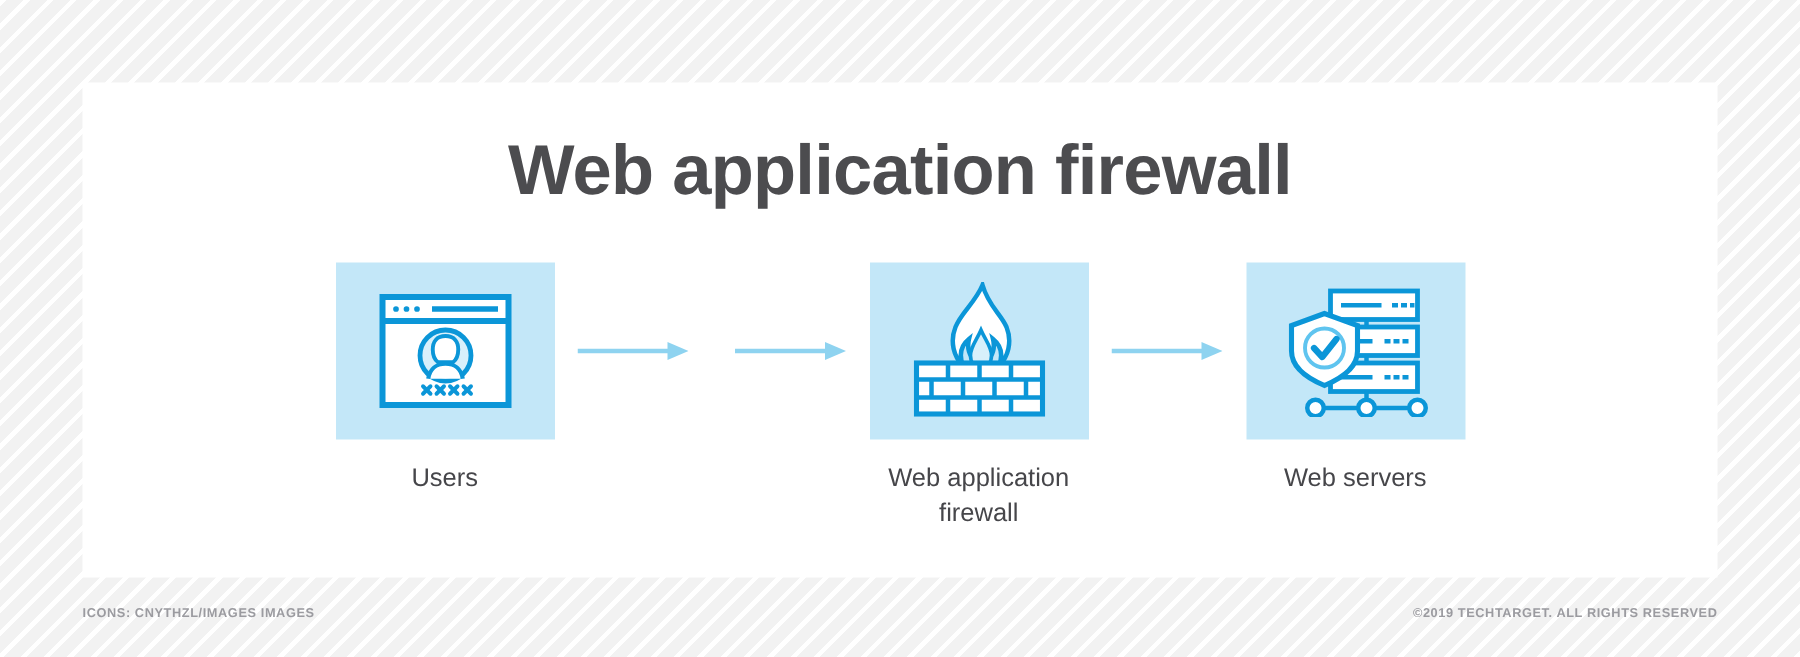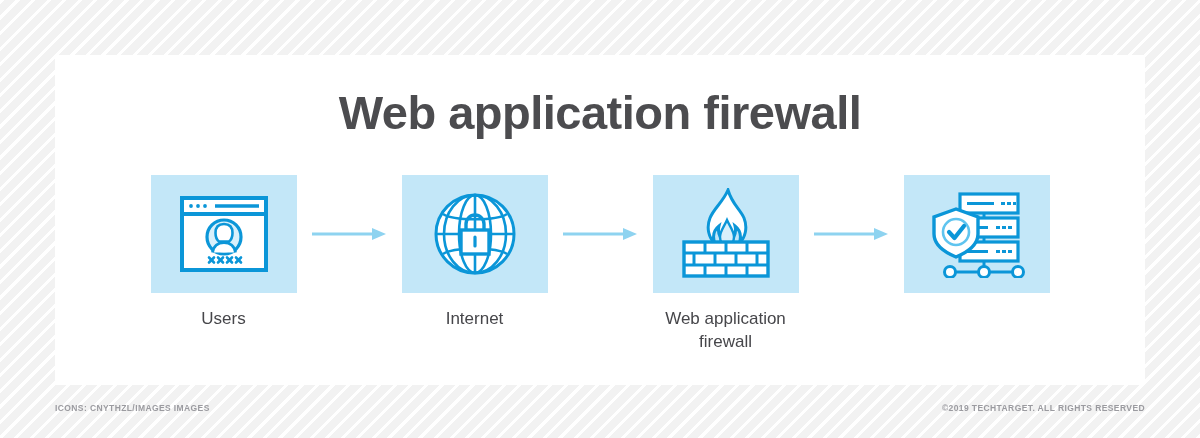--- a/index.html
+++ b/index.html
@@ -150,37 +150,20 @@
         <div class="node-label">Users</div>
       </div>
 
       <div class="connector">
         <svg width="74" height="16" viewBox="0 0 74 16">
           <line x1="0" y1="8" x2="62" y2="8" stroke="#8ed3f0" stroke-width="3"></line>
           <polygon points="60,2 74,8 60,14" fill="#8ed3f0"></polygon>
         </svg>
       </div>
 
-      <div class="node">
-        <div class="tile">
-          <svg width="86" height="86" viewBox="0 0 86 86">
-            <circle cx="43" cy="43" r="39" fill="#ffffff" stroke="#0b96d8" stroke-width="3"></circle>
-            <ellipse cx="43" cy="43" rx="16" ry="39" fill="none" stroke="#0b96d8" stroke-width="2.6"></ellipse>
-            <ellipse cx="43" cy="43" rx="31" ry="39" fill="none" stroke="#0b96d8" stroke-width="2.6"></ellipse>
-            <line x1="43" y1="4" x2="43" y2="82" stroke="#0b96d8" stroke-width="2.6"></line>
-            <line x1="4" y1="43" x2="82" y2="43" stroke="#0b96d8" stroke-width="2.6"></line>
-            <path d="M11 23 C21 30 65 30 75 23" fill="none" stroke="#0b96d8" stroke-width="2.6"></path>
-            <path d="M11 63 C21 56 65 56 75 63" fill="none" stroke="#0b96d8" stroke-width="2.6"></path>
-            <path d="M34 40 L34 33 A9 9 0 0 1 52 33 L52 40" fill="none" stroke="#0b96d8" stroke-width="3.4"></path>
-            <rect x="29" y="39" width="28" height="24" fill="#ffffff" stroke="#0b96d8" stroke-width="3.4"></rect>
-            <line x1="43" y1="46" x2="43" y2="55" stroke="#0b96d8" stroke-width="3.2" stroke-linecap="round"></line>
-          </svg>
-        </div>
-        <div class="node-label">Internet</div>
-      </div>
 
       <div class="connector">
         <svg width="74" height="16" viewBox="0 0 74 16">
           <line x1="0" y1="8" x2="62" y2="8" stroke="#8ed3f0" stroke-width="3"></line>
           <polygon points="60,2 74,8 60,14" fill="#8ed3f0"></polygon>
         </svg>
       </div>
 
       <div class="node">
         <div class="tile">
@@ -240,20 +223,21 @@
             <line x1="56" y1="71" x2="56" y2="82" stroke="#0b96d8" stroke-width="3"></line>
             <line x1="22" y1="82" x2="90" y2="82" stroke="#0b96d8" stroke-width="3"></line>
             <circle cx="22" cy="82" r="5.5" fill="#ffffff" stroke="#0b96d8" stroke-width="3"></circle>
             <circle cx="56" cy="82" r="5.5" fill="#ffffff" stroke="#0b96d8" stroke-width="3"></circle>
             <circle cx="90" cy="82" r="5.5" fill="#ffffff" stroke="#0b96d8" stroke-width="3"></circle>
             <path d="M28 19 L6 27 L6 44 C6 55 16 62 28 67 C40 62 50 55 50 44 L50 27 Z" fill="#ffffff" stroke="#0b96d8" stroke-width="3.4"></path>
             <circle cx="28" cy="42" r="13" fill="none" stroke="#5fc4ef" stroke-width="2.6"></circle>
             <path d="M21 42 L26.5 48 L36 36" fill="none" stroke="#0b96d8" stroke-width="4.2" stroke-linecap="round" stroke-linejoin="round"></path>
           </svg>
         </div>
+        <div class="node-label">Web servers</div>
       </div>
 
     </div>
   </div>
 
   <div class="footer-left">ICONS: CNYTHZL/IMAGES IMAGES</div>
 
   <div class="footer-right">©2019 TECHTARGET. ALL RIGHTS RESERVED</div>
 </div>
 

